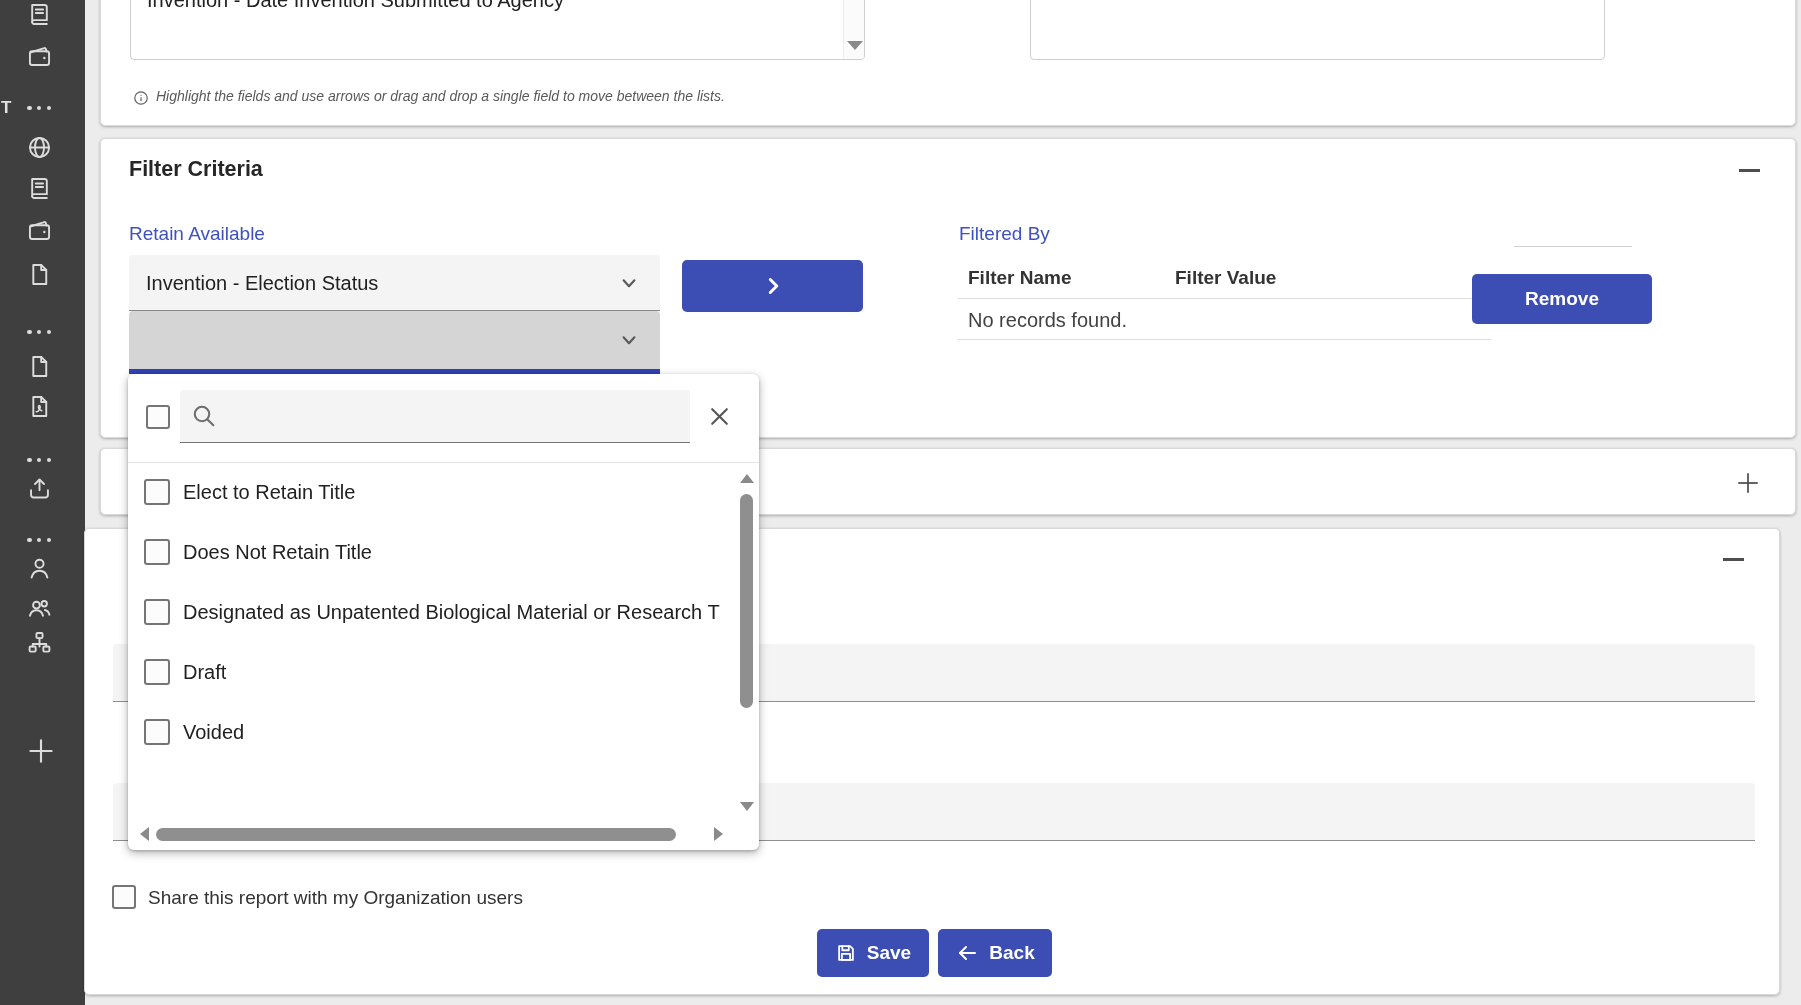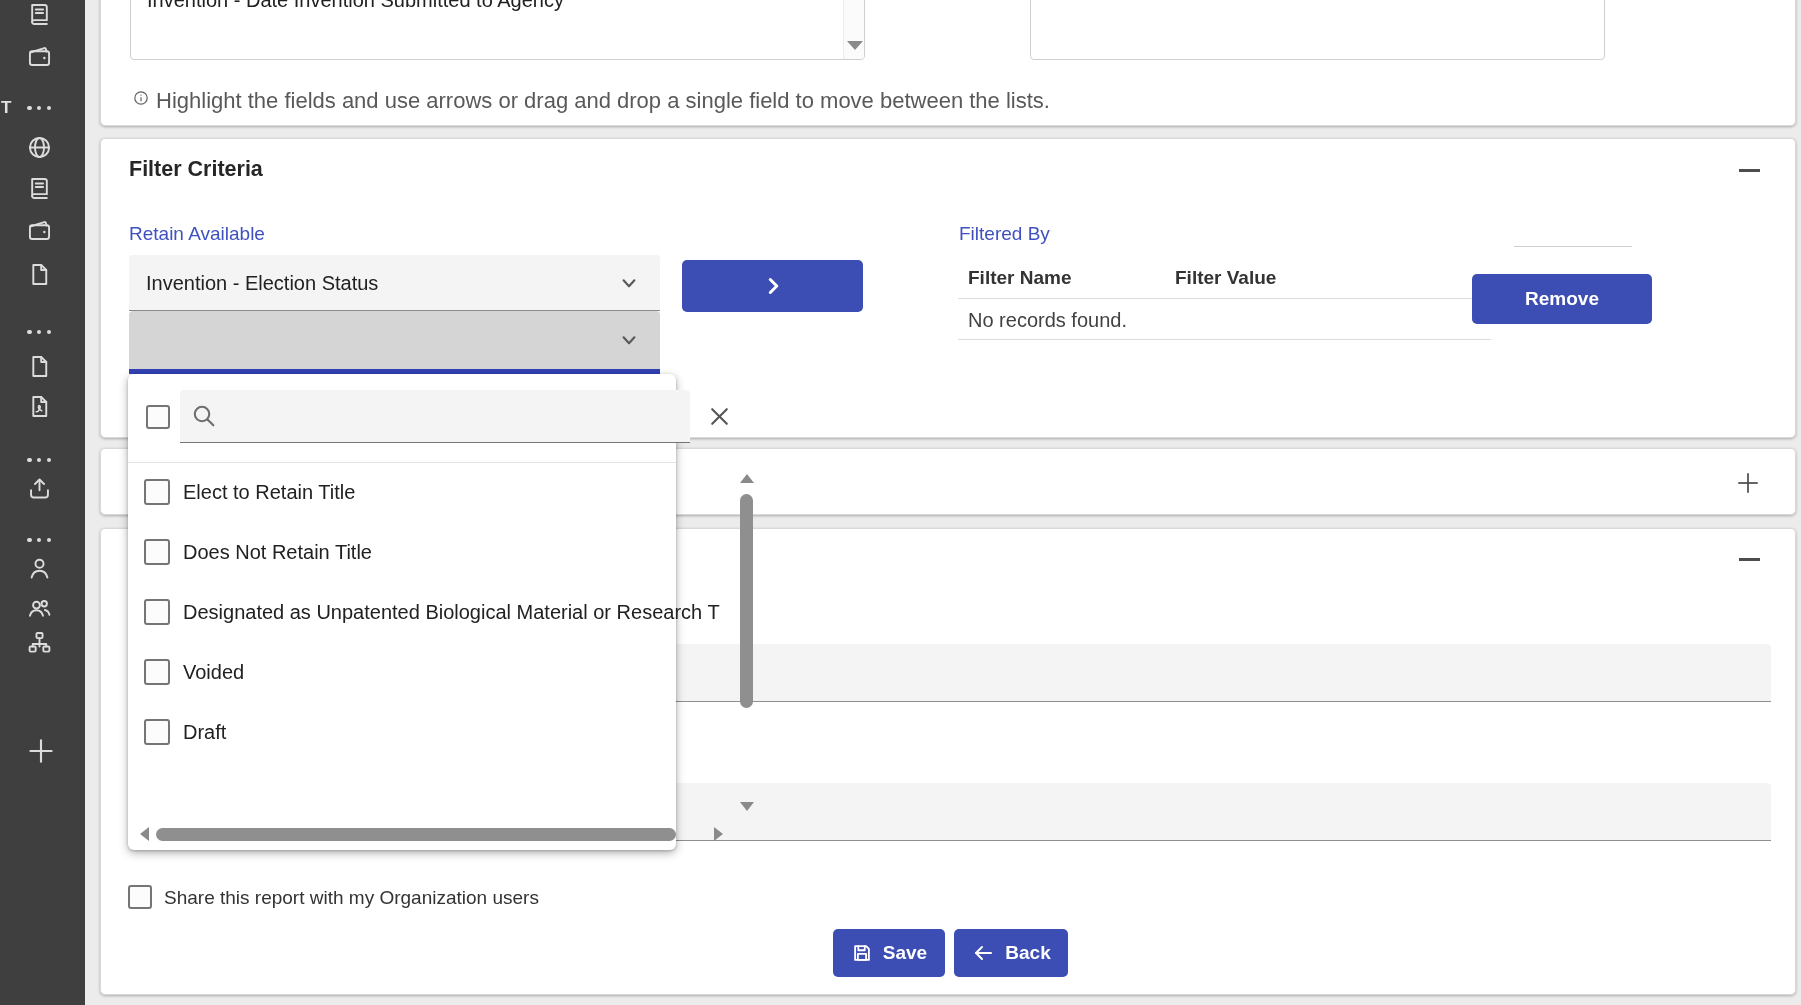--- a/index.html
+++ b/index.html
@@ -19,21 +19,21 @@
   .sb-label{position:absolute;left:1px;top:98px;color:#e2e2e2;font-size:17px;font-weight:bold;}
 
   
   .card{position:absolute;background:#fff;border:1px solid #d9d9d9;border-radius:5px;box-shadow:0 1px 3px rgba(0,0,0,.28);}
 
   
   .listbox{position:absolute;border:1px solid #cfcfcf;border-radius:4px;background:#fff;overflow:hidden;}
   .listbox .lb-text{position:absolute;left:16px;top:12px;font-size:20px;color:#212121;white-space:nowrap;}
   .lb-scroll{position:absolute;right:0;top:0;bottom:0;width:21px;background:#fbfbfb;border-left:1px solid #ededed;}
   .lb-down{position:absolute;left:3px;bottom:9px;width:0;height:0;border-left:8px solid transparent;border-right:8px solid transparent;border-top:9px solid #8a8a8a;}
-  .hint{position:absolute;color:#595959;font-size:22px;white-space:nowrap;}
+  .hint{position:absolute;font-style:italic;color:#595959;font-size:14px;white-space:nowrap;}
   .info-ic{position:absolute;width:16px;height:16px;}
   .info-ic svg{width:100%;height:100%;stroke:#616161;fill:none;stroke-width:1.8;}
 
   
   .sec-title{position:absolute;font-size:21.5px;font-weight:bold;color:#262626;}
   .blue-label{position:absolute;font-size:19px;color:var(--link);}
   .collapse-minus{position:absolute;width:21px;height:3px;background:#4d4d4d;cursor:pointer;}
   .collapse-plus{position:absolute;width:26px;height:26px;cursor:pointer;}
   .collapse-plus svg{width:100%;height:100%;stroke:#4d4d4d;stroke-width:1.6;}
 
@@ -52,21 +52,21 @@
 
   
   .tbl-head{position:absolute;font-size:19px;font-weight:bold;color:#333;}
   .tbl-cell{position:absolute;font-size:20px;color:#424242;}
   .rule{position:absolute;height:1px;background:#dcdcdc;}
 
   
   .cb{position:absolute;border:2.5px solid #757575;border-radius:3px;background:#fcfcfc;cursor:pointer;}
 
   
-  .panel{position:absolute;left:128px;top:374px;width:548px;height:476px;background:#fff;border-radius:6px;
+  .panel{position:absolute;left:128px;top:374px;width:631px;height:476px;background:#fff;border-radius:6px;
          box-shadow:0 3px 10px rgba(0,0,0,.3),0 1px 3px rgba(0,0,0,.2);z-index:30;}
   .search-box{position:absolute;left:52px;top:16px;width:510px;height:53px;background:#f4f4f4;border:none;
               border-bottom:1px solid #757575;border-radius:4px 4px 0 0;padding-left:46px;font-size:20px;font-family:inherit;color:#212121;outline:none;}
   .mag{position:absolute;left:62px;top:28px;width:28px;height:28px;pointer-events:none;}
   .mag svg{width:100%;height:100%;stroke:#6e6e6e;fill:none;stroke-width:1.8;stroke-linecap:round;}
   .clear-x{position:absolute;left:579px;top:30px;width:25px;height:25px;cursor:pointer;}
   .clear-x svg{width:100%;height:100%;stroke:#555;stroke-width:2;stroke-linecap:round;}
   .panel-divider{position:absolute;left:0;top:88px;width:100%;height:1px;background:#e4e4e4;}
   .opt-list{position:absolute;left:0;top:88px;width:609px;}
   .opt-row{position:relative;height:60px;cursor:pointer;white-space:nowrap;overflow:hidden;}
@@ -267,21 +267,21 @@
 
   <section class="card" style="left:100px;top:448px;width:1696px;height:67px">
     <div class="collapse-plus" style="left:1634px;top:21px">
       <svg viewBox="0 0 24 24" fill="none">
           <line x1="12" y1="3" x2="12" y2="21"></line>
           <line x1="3" y1="12" x2="21" y2="12"></line>
         </svg>
     </div>
   </section>
 
-  <section class="card" style="left:100px;top:528px;width:1696px;height:467px">
+  <section class="card" style="left:84px;top:528px;width:1696px;height:467px">
     <div class="collapse-minus" style="left:1638px;top:29px"></div>
 
     <div class="field-row" style="top:115px"></div>
     <div class="field-row" style="top:254px"></div>
 
     <div class="cb" style="left:27px;top:356px;width:24px;height:24px"></div>
     <span class="share-label" style="left:63px;top:358px">Share this report with my Organization users</span>
 
     <button class="btn" style="left:732px;top:400px;width:112px;height:48px">
       <svg width="22" height="22" viewBox="0 0 24 24">
@@ -330,26 +330,26 @@
         </div>
 
         <div class="opt-row">
           <span class="cb"></span>
           <span class="opt-label">Designated as Unpatented Biological Material or Research T</span>
         </div>
 
 
         <div class="opt-row">
           <span class="cb"></span>
+          <span class="opt-label">Draft</span>
+        </div>
+
+        <div class="opt-row">
+          <span class="cb"></span>
           <span class="opt-label">Voided</span>
-        </div>
-
-        <div class="opt-row">
-          <span class="cb"></span>
-          <span class="opt-label">Draft</span>
         </div>
       </div>
 
     <div class="vsb">
       <div class="tri-up"></div>
       <div class="thumb"></div>
       <div class="tri-down"></div>
     </div>
     <div class="hsb">
       <div class="tri-left"></div>

